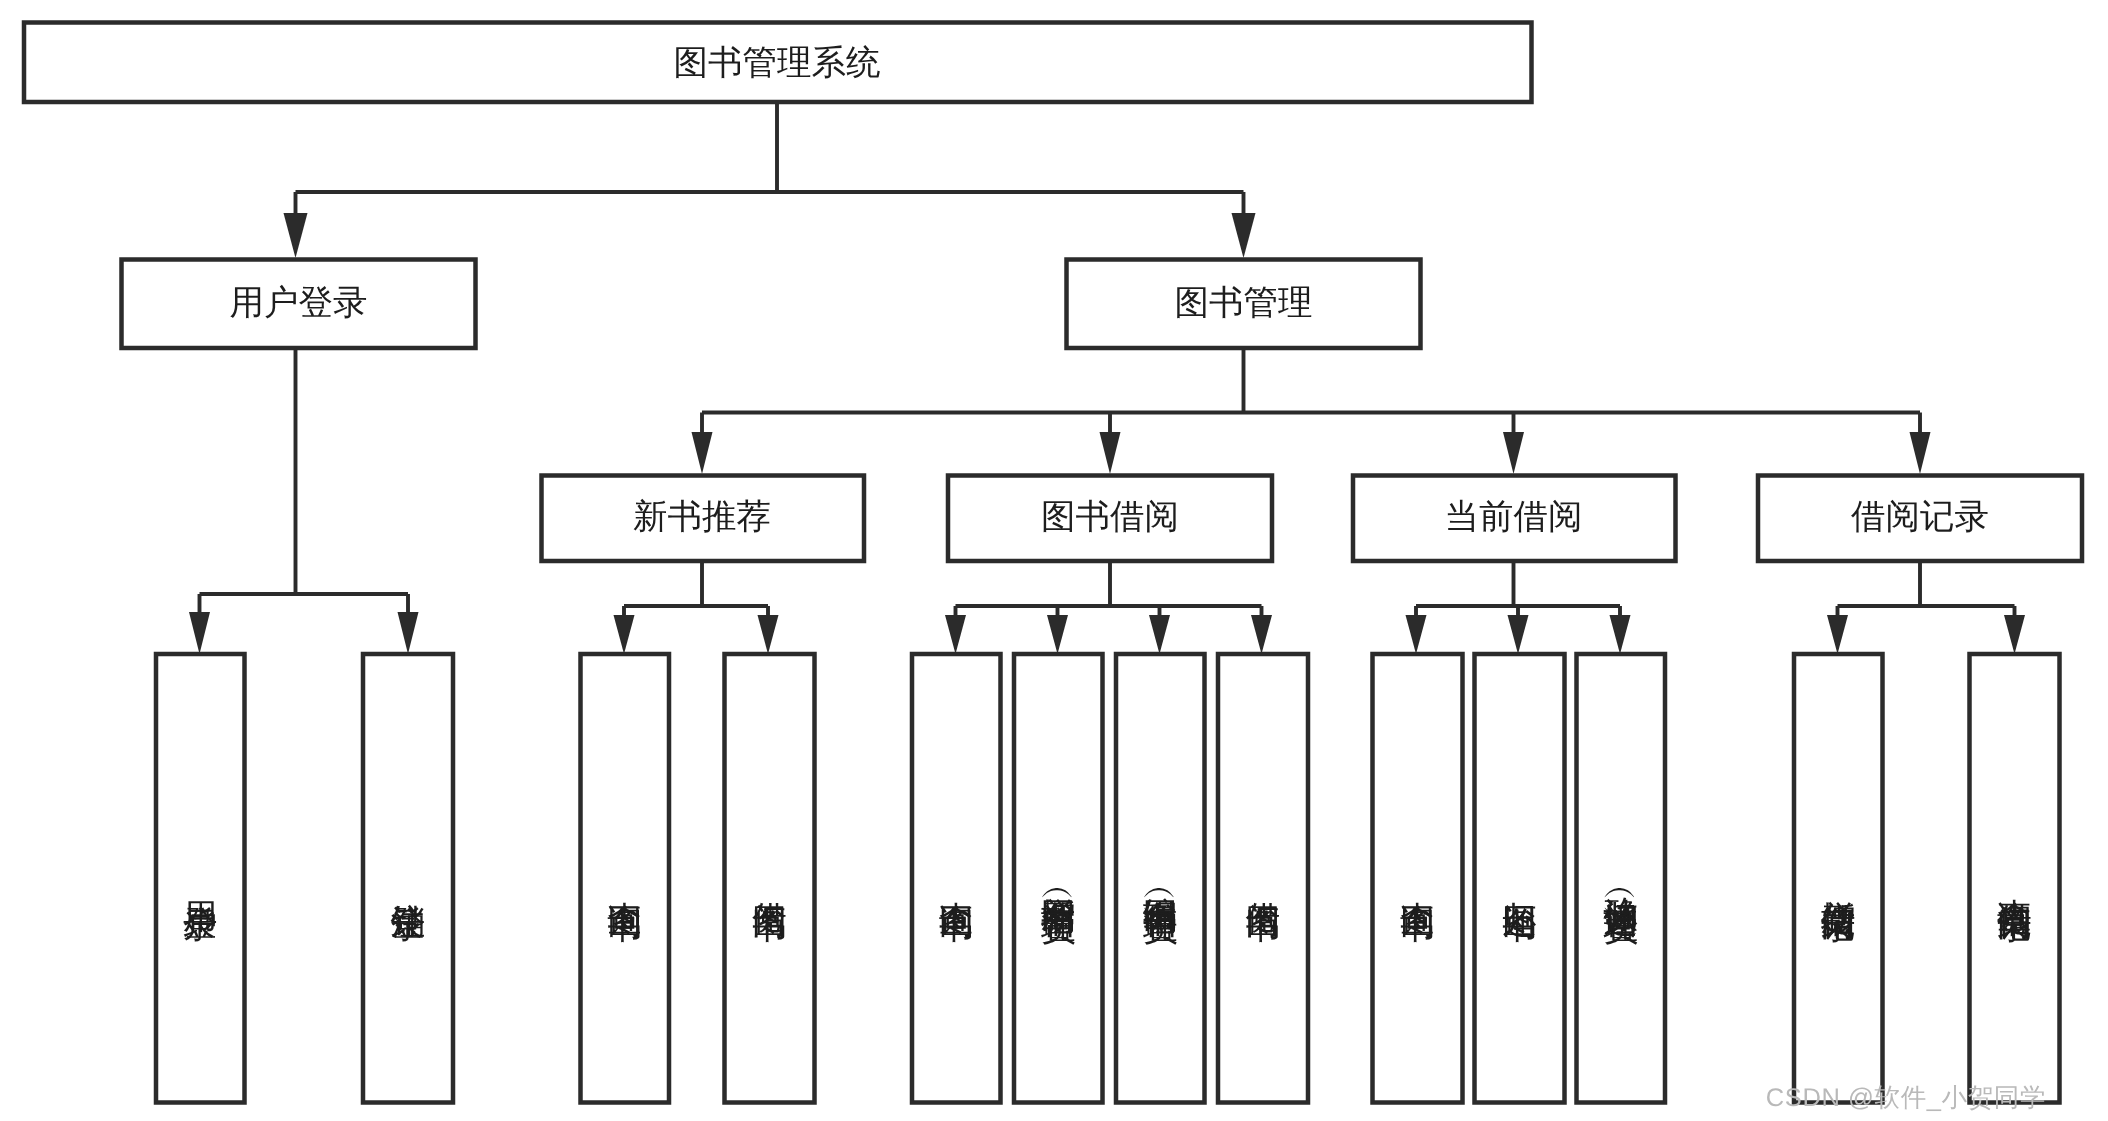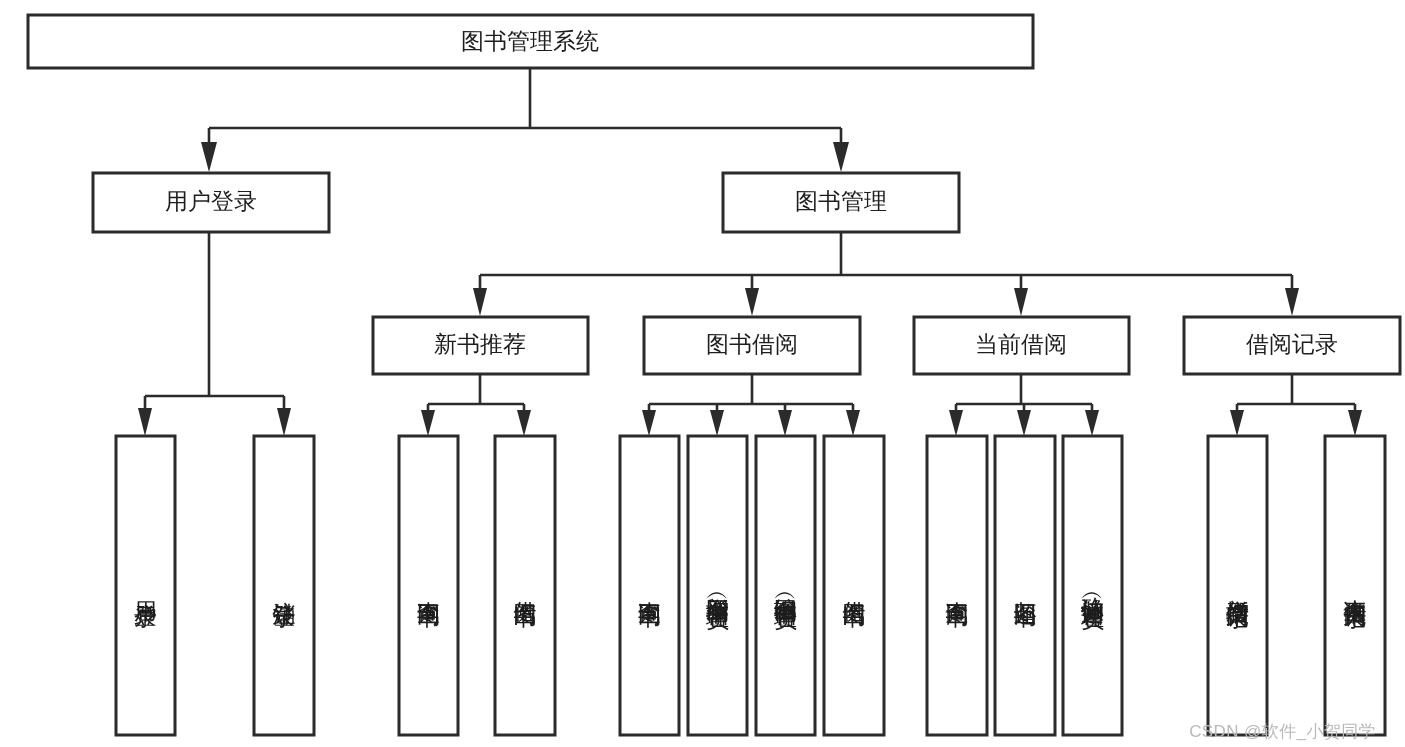--- a/index.html
+++ b/index.html
@@ -9,21 +9,21 @@
   }
   body {
     width: 1405px;
     height: 747px;
     font-family: "Liberation Sans", "DejaVu Sans", sans-serif;
     position: relative;
     overflow: hidden;
   }
   #diagram-root {
     position: absolute;
-    left: 12px;
+    left: 0;
     top: 0;
     width: 1372px;
     height: 747px;
   }
   .node-box {
     fill: #ffffff;
     stroke: #2b2b2b;
     stroke-width: 3;
   }
   .node-box-leaf {

